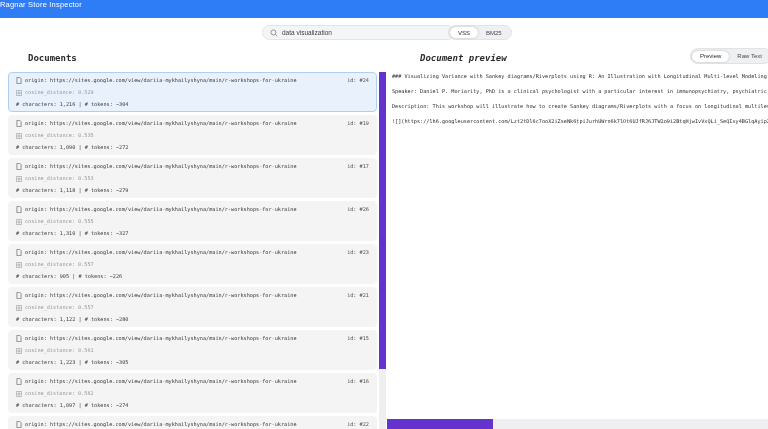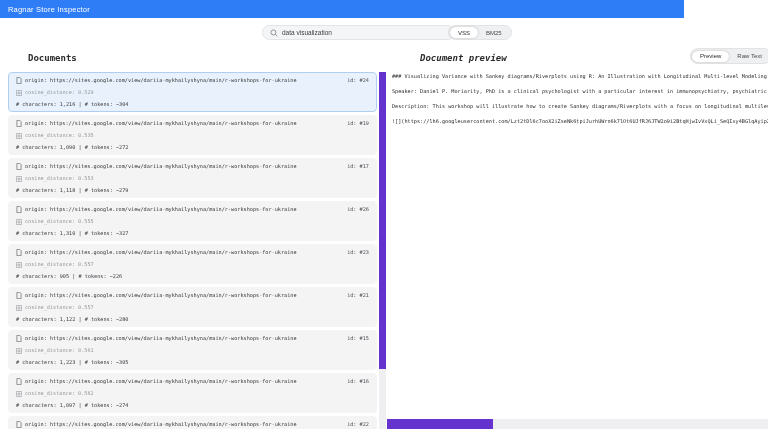--- a/index.html
+++ b/index.html
@@ -1,22 +1,22 @@
 <!DOCTYPE html>
 <html style="--header-blue: #2e7cf6; --accent-purple: #6432cd; --selected-card-bg: #e9f2fc; --selected-card-border: #aecff0;"><head>
 <meta charset="utf-8">
 <style>
   * { margin:0; padding:0; box-sizing:border-box; }
   html,body { width:768px; height:429px; background:#fff; overflow:hidden; }
   .app { position:relative; width:768px; height:429px; background:#fff; overflow:hidden;
          font-family:"DejaVu Sans Mono", monospace; }
 
   
-  .header { position:absolute; left:0; top:0; width:684px; height:18px;
-            background:var(--header-blue,#2e7cf6); display:flex; align-items:center; padding-left:8px; }
+  .header { position:absolute; left:0; top:0; width:768px; height:18px;
+            background:var(--header-blue,#2e7cf6); display:flex; align-items:flex-start; }
   .header .title { color:#fff; font-family:"Liberation Sans",sans-serif; font-size:7.5px; letter-spacing:.2px; }
 
   
   .searchbar { position:absolute; left:262px; top:25px; width:193px; height:15px;
                background:#f4f5f6; border:1px solid #e3e4e6; border-radius:9px;
                display:flex; align-items:center; gap:4px; padding:0 7px; }
   .searchbar svg { flex:0 0 auto; }
   .search-text { border:none; outline:none; background:transparent; width:100%;
                  font-family:"Liberation Sans",sans-serif; font-size:6.5px; color:#3c3d40; }
 

